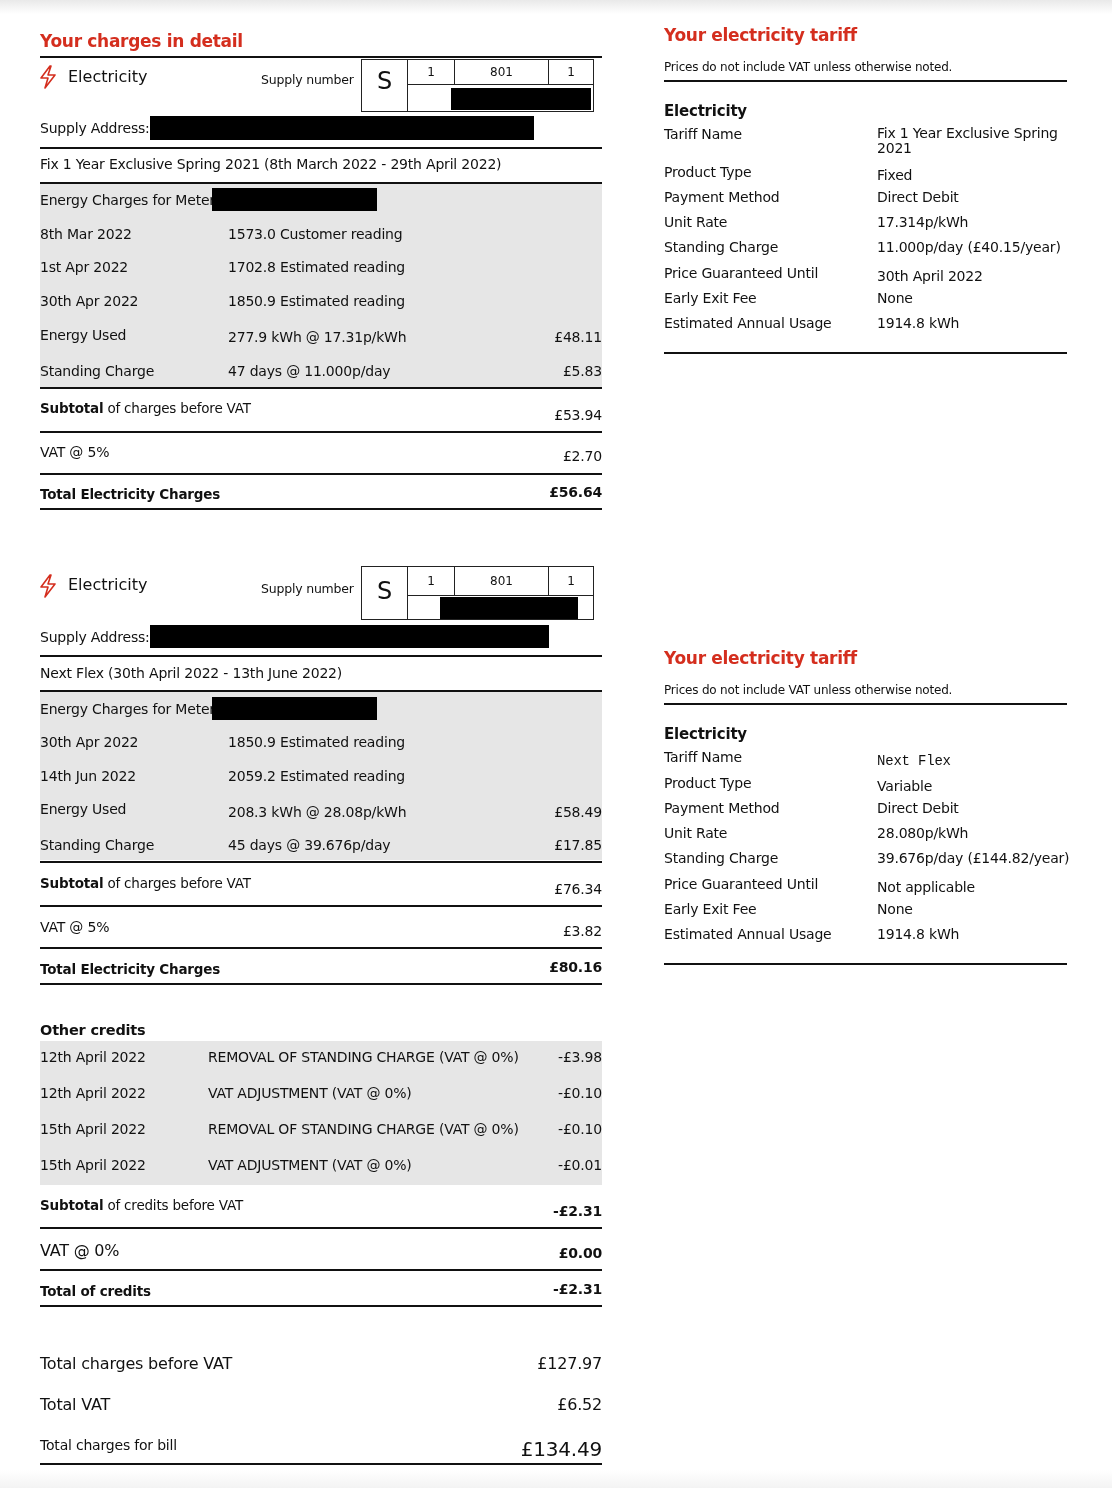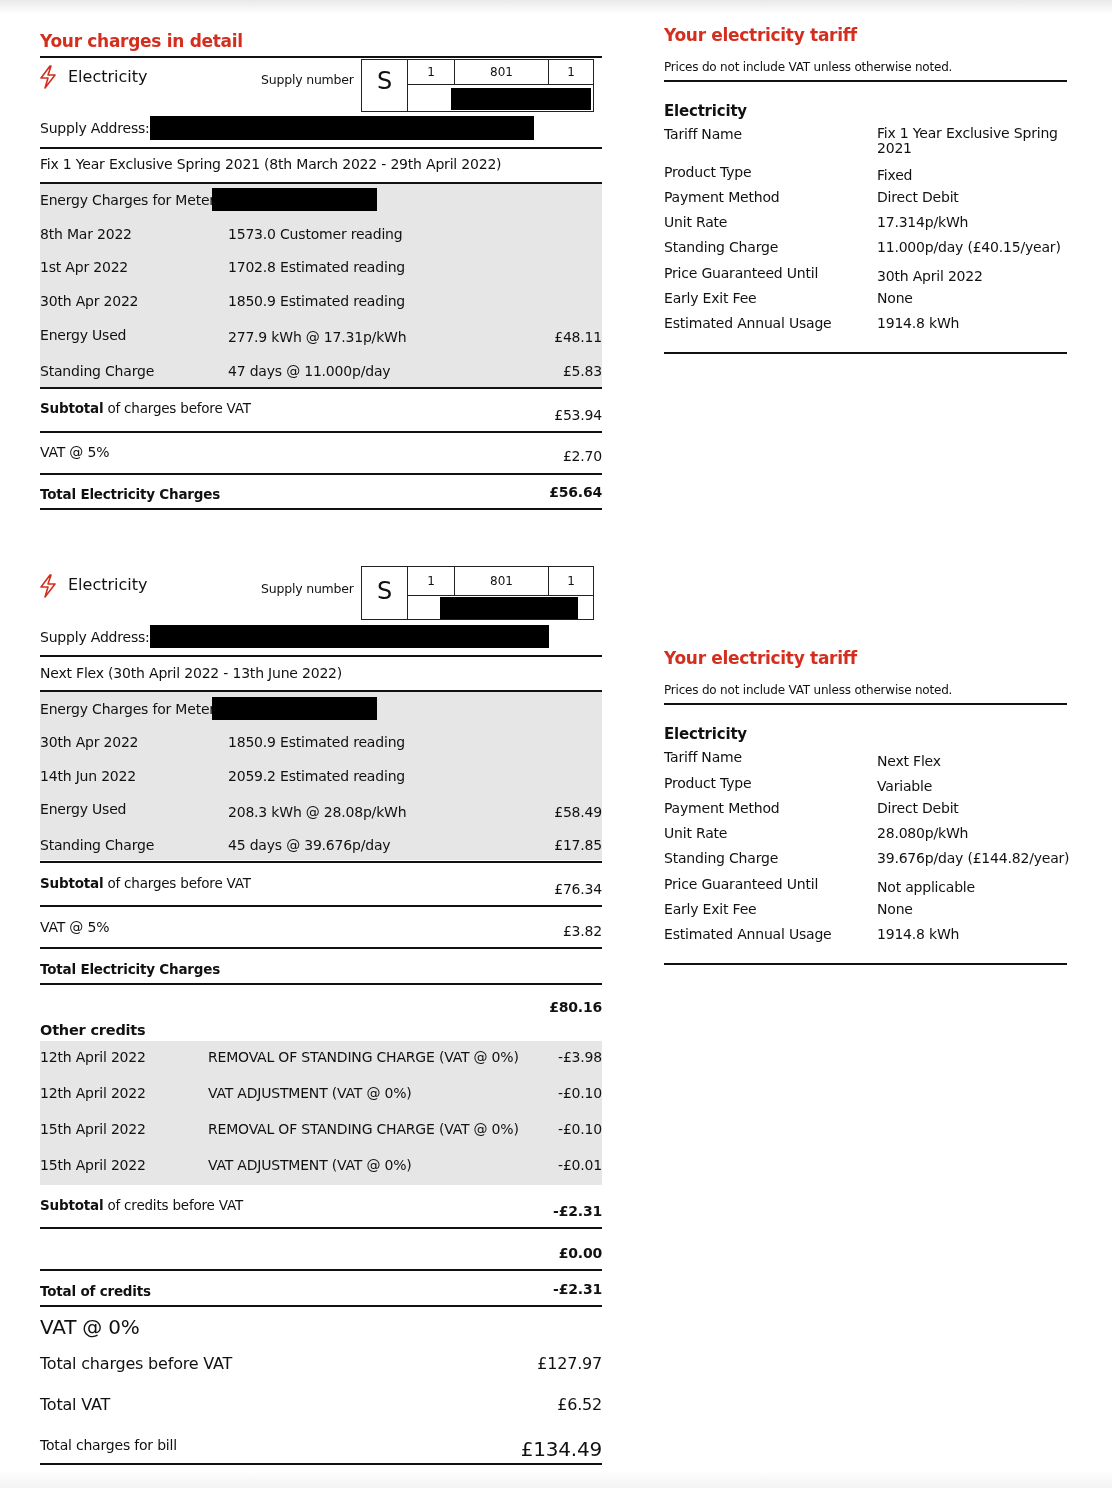--- a/index.html
+++ b/index.html
@@ -139,21 +139,21 @@
 
     <div class="abs txt" style="left:40px;top:875px;font-size:13.5px;"><span class="bold">Subtotal</span><span> of charges before VAT</span></div>
     <div class="abs txt right" style="left:480px;top:881px;width:122px;">£76.34</div>
     <div class="hr" style="left:40px;top:905px;width:562px;"></div>
 
     <div class="abs txt" style="left:40px;top:919px;">VAT @ 5%</div>
     <div class="abs txt right" style="left:480px;top:923px;width:122px;">£3.82</div>
     <div class="hr" style="left:40px;top:947px;width:562px;"></div>
 
     <div class="abs txt bold" style="left:40px;top:961px;font-size:13.5px;">Total Electricity Charges</div>
-    <div class="abs txt bold right" style="left:480px;top:959px;width:122px;margin-top:40px;">£80.16</div>
+    <div class="abs txt bold right" style="left:480px;top:959px;width:122px;">£80.16</div>
     <div class="hr" style="left:40px;top:983px;width:562px;"></div>
   </div>
 
   <div>
     <div class="abs txt bold" style="left:40px;top:1022px;font-size:14.5px;">Other credits</div>
     <div class="grey" style="left:40px;top:1041px;width:562px;height:144px;"></div>
 
     <div>
       <div class="abs txt" style="left:40px;top:1049px;">12th April 2022</div>
       <div class="abs txt" style="left:208px;top:1049px;">REMOVAL OF STANDING CHARGE (VAT @ 0%)</div>
@@ -172,21 +172,21 @@
     <div>
       <div class="abs txt" style="left:40px;top:1157px;">15th April 2022</div>
       <div class="abs txt" style="left:208px;top:1157px;">VAT ADJUSTMENT (VAT @ 0%)</div>
       <div class="abs txt right" style="left:480px;top:1157px;width:122px;">-£0.01</div>
     </div>
 
     <div class="abs txt" style="left:40px;top:1197px;font-size:13.5px;"><span class="bold">Subtotal</span><span> of credits before VAT</span></div>
     <div class="abs txt bold right" style="left:480px;top:1203px;width:122px;">-£2.31</div>
     <div class="hr" style="left:40px;top:1227px;width:562px;"></div>
 
-    <div class="abs txt" style="left:40px;top:1315px;font-size:20px;">VAT @ 0%</div>
+    <div class="abs txt" style="left:40px;top:1241px;font-size:16px;">VAT @ 0%</div>
     <div class="abs txt bold right" style="left:480px;top:1245px;width:122px;">£0.00</div>
     <div class="hr" style="left:40px;top:1269px;width:562px;"></div>
 
     <div class="abs txt bold" style="left:40px;top:1283px;font-size:13.5px;">Total of credits</div>
     <div class="abs txt bold right" style="left:480px;top:1281px;width:122px;">-£2.31</div>
     <div class="hr" style="left:40px;top:1305px;width:562px;"></div>
   </div>
 
   <div>
     <div class="abs txt" style="left:40px;top:1354px;font-size:16px;">Total charges before VAT</div>
@@ -224,21 +224,21 @@
   <div class="hr" style="left:664px;top:352px;width:403px;"></div>
 </div>
 
 <div>
   <div class="abs red-heading" style="left:664px;top:648px;">Your electricity tariff</div>
   <div class="abs small" style="left:664px;top:683px;font-size:12px;">Prices do not include VAT unless otherwise noted.</div>
   <div class="hr" style="left:664px;top:703px;width:403px;"></div>
   <div class="abs txt bold" style="left:664px;top:725px;font-size:15px;">Electricity</div>
 
   <div class="abs txt" style="left:664px;top:749px;">Tariff Name</div>
-  <div class="abs txt" style="left:877px;top:753px;">Next Flex</div>
+  <div class="abs txt" style="left:877px;top:753px;font-family:Liberation Mono, monospace;">Next Flex</div>
   <div class="abs txt" style="left:664px;top:775px;">Product Type</div>
   <div class="abs txt" style="left:877px;top:778px;">Variable</div>
   <div class="abs txt" style="left:664px;top:800px;">Payment Method</div>
   <div class="abs txt" style="left:877px;top:800px;">Direct Debit</div>
   <div class="abs txt" style="left:664px;top:825px;">Unit Rate</div>
   <div class="abs txt" style="left:877px;top:825px;">28.080p/kWh</div>
   <div class="abs txt" style="left:664px;top:850px;">Standing Charge</div>
   <div class="abs txt" style="left:877px;top:850px;">39.676p/day (£144.82/year)</div>
   <div class="abs txt" style="left:664px;top:876px;">Price Guaranteed Until</div>
   <div class="abs txt" style="left:877px;top:879px;">Not applicable</div>

